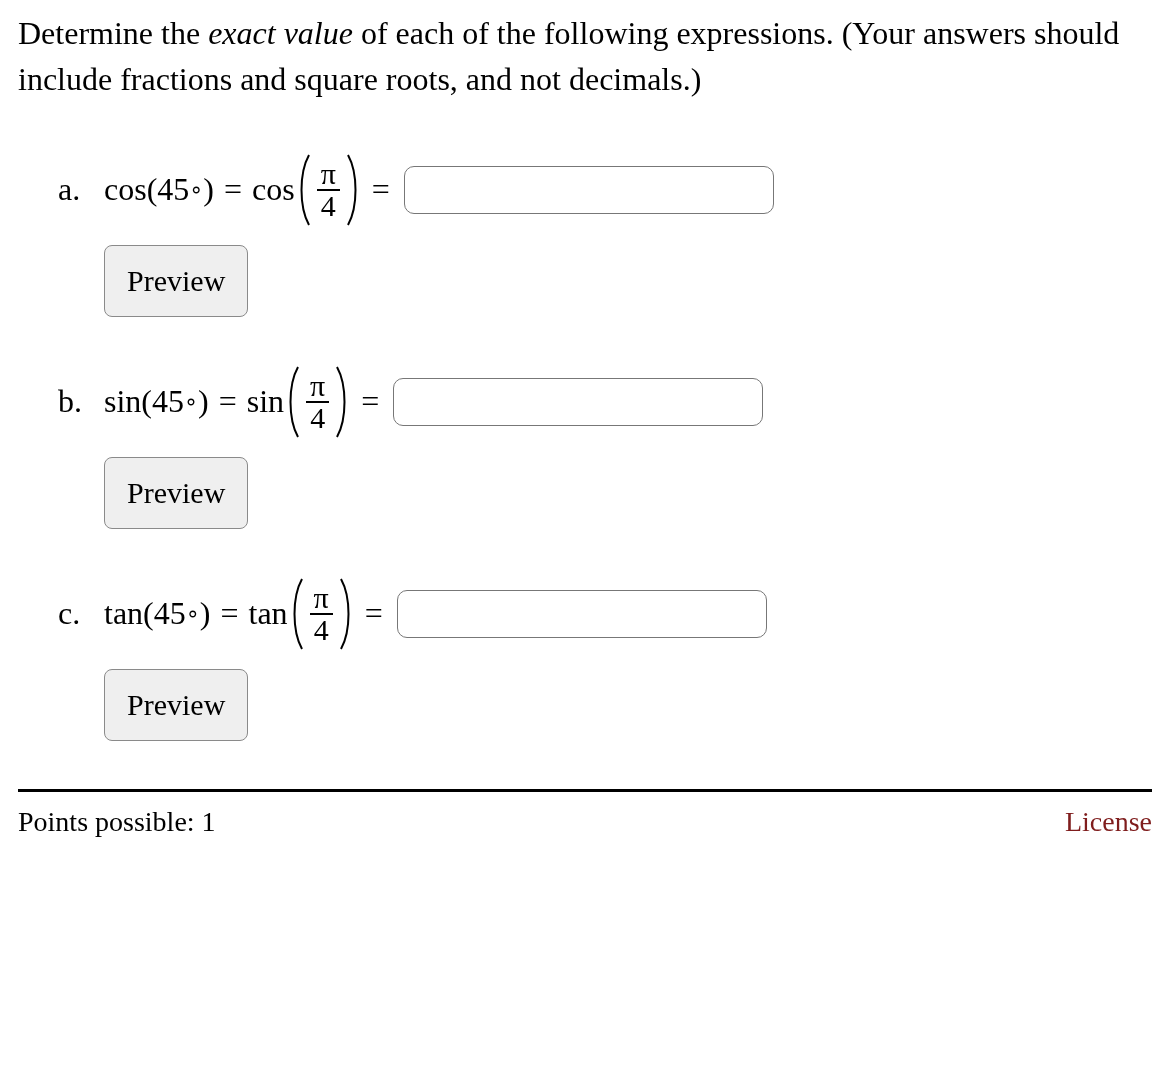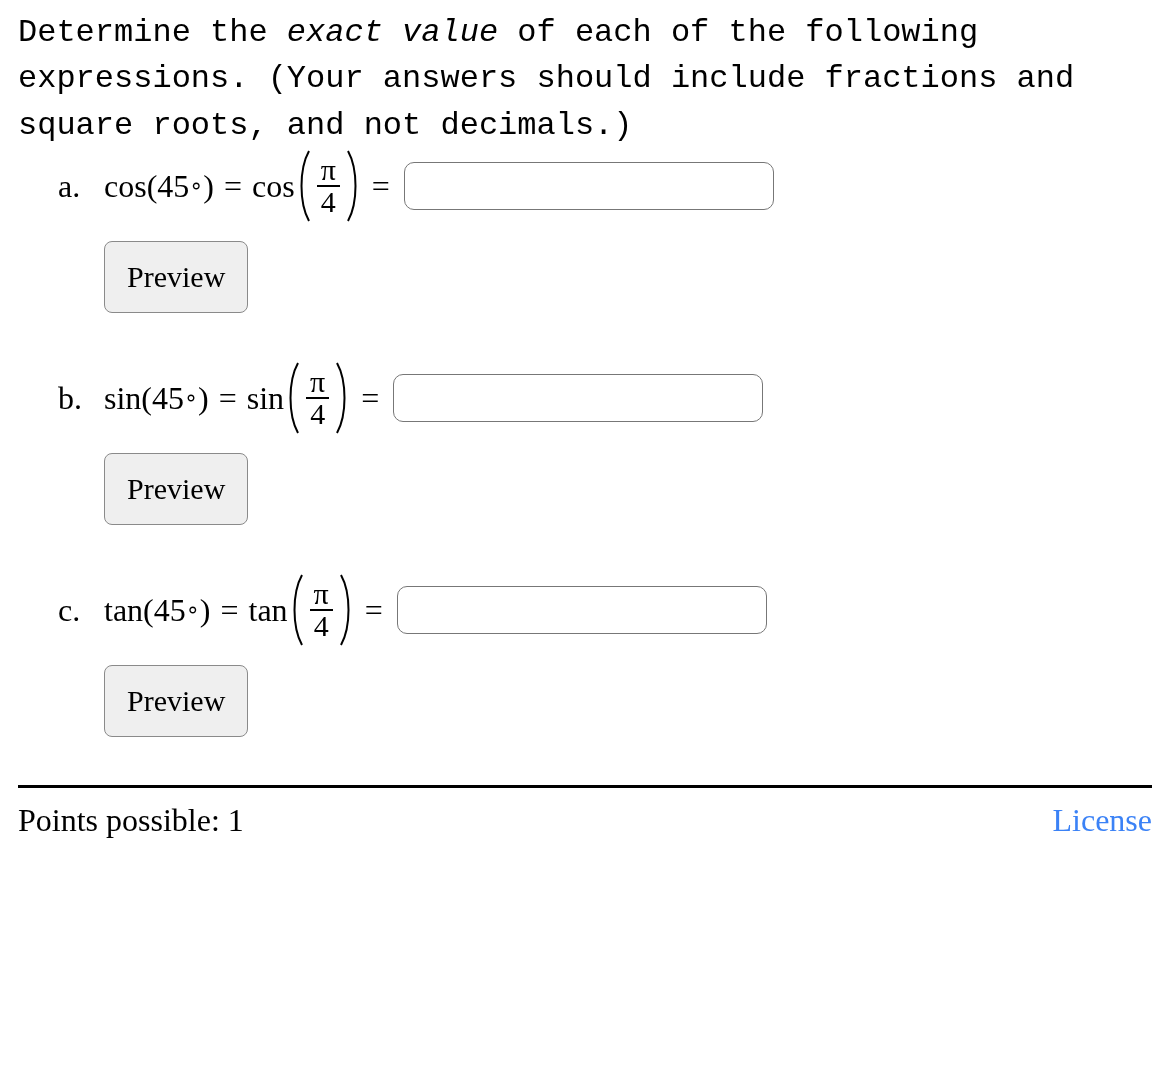--- a/index.html
+++ b/index.html
@@ -7,21 +7,21 @@
     font-size: 32px;
     color: #000;
     background: #fff;
     margin: 0;
     padding: 10px 18px;
     width: 1170px;
     box-sizing: border-box;
   }
   .instructions {
     line-height: 1.45;
-    font-family: Liberation Mono, monospace;
+    margin-bottom: 50px;
   }
   .instructions em {
     font-style: italic;
   }
   ol.problems {
     list-style: none;
     padding: 0 0 0 40px;
     margin: 0;
   }
   ol.problems > li {
@@ -101,24 +101,24 @@
   }
   .hr {
     border: none;
     border-top: 3.5px solid #000;
     margin: 30px 0 14px 0;
   }
   .footer {
     display: flex;
     justify-content: space-between;
     align-items: flex-end;
-    font-size: 32px;
+    font-size: 28px;
   }
   .license-link {
-    color: #3b82f6;
+    color: #7f1d1d;
     text-decoration: none;
     cursor: pointer;
     text-align: right;
   }
 </style>
 </head>
 <body>
 
 <div class="instructions">
   <span>Determine the </span><em>exact value</em><span> of each of the following expressions. (Your answers should include fractions and square roots, and not decimals.)</span>

